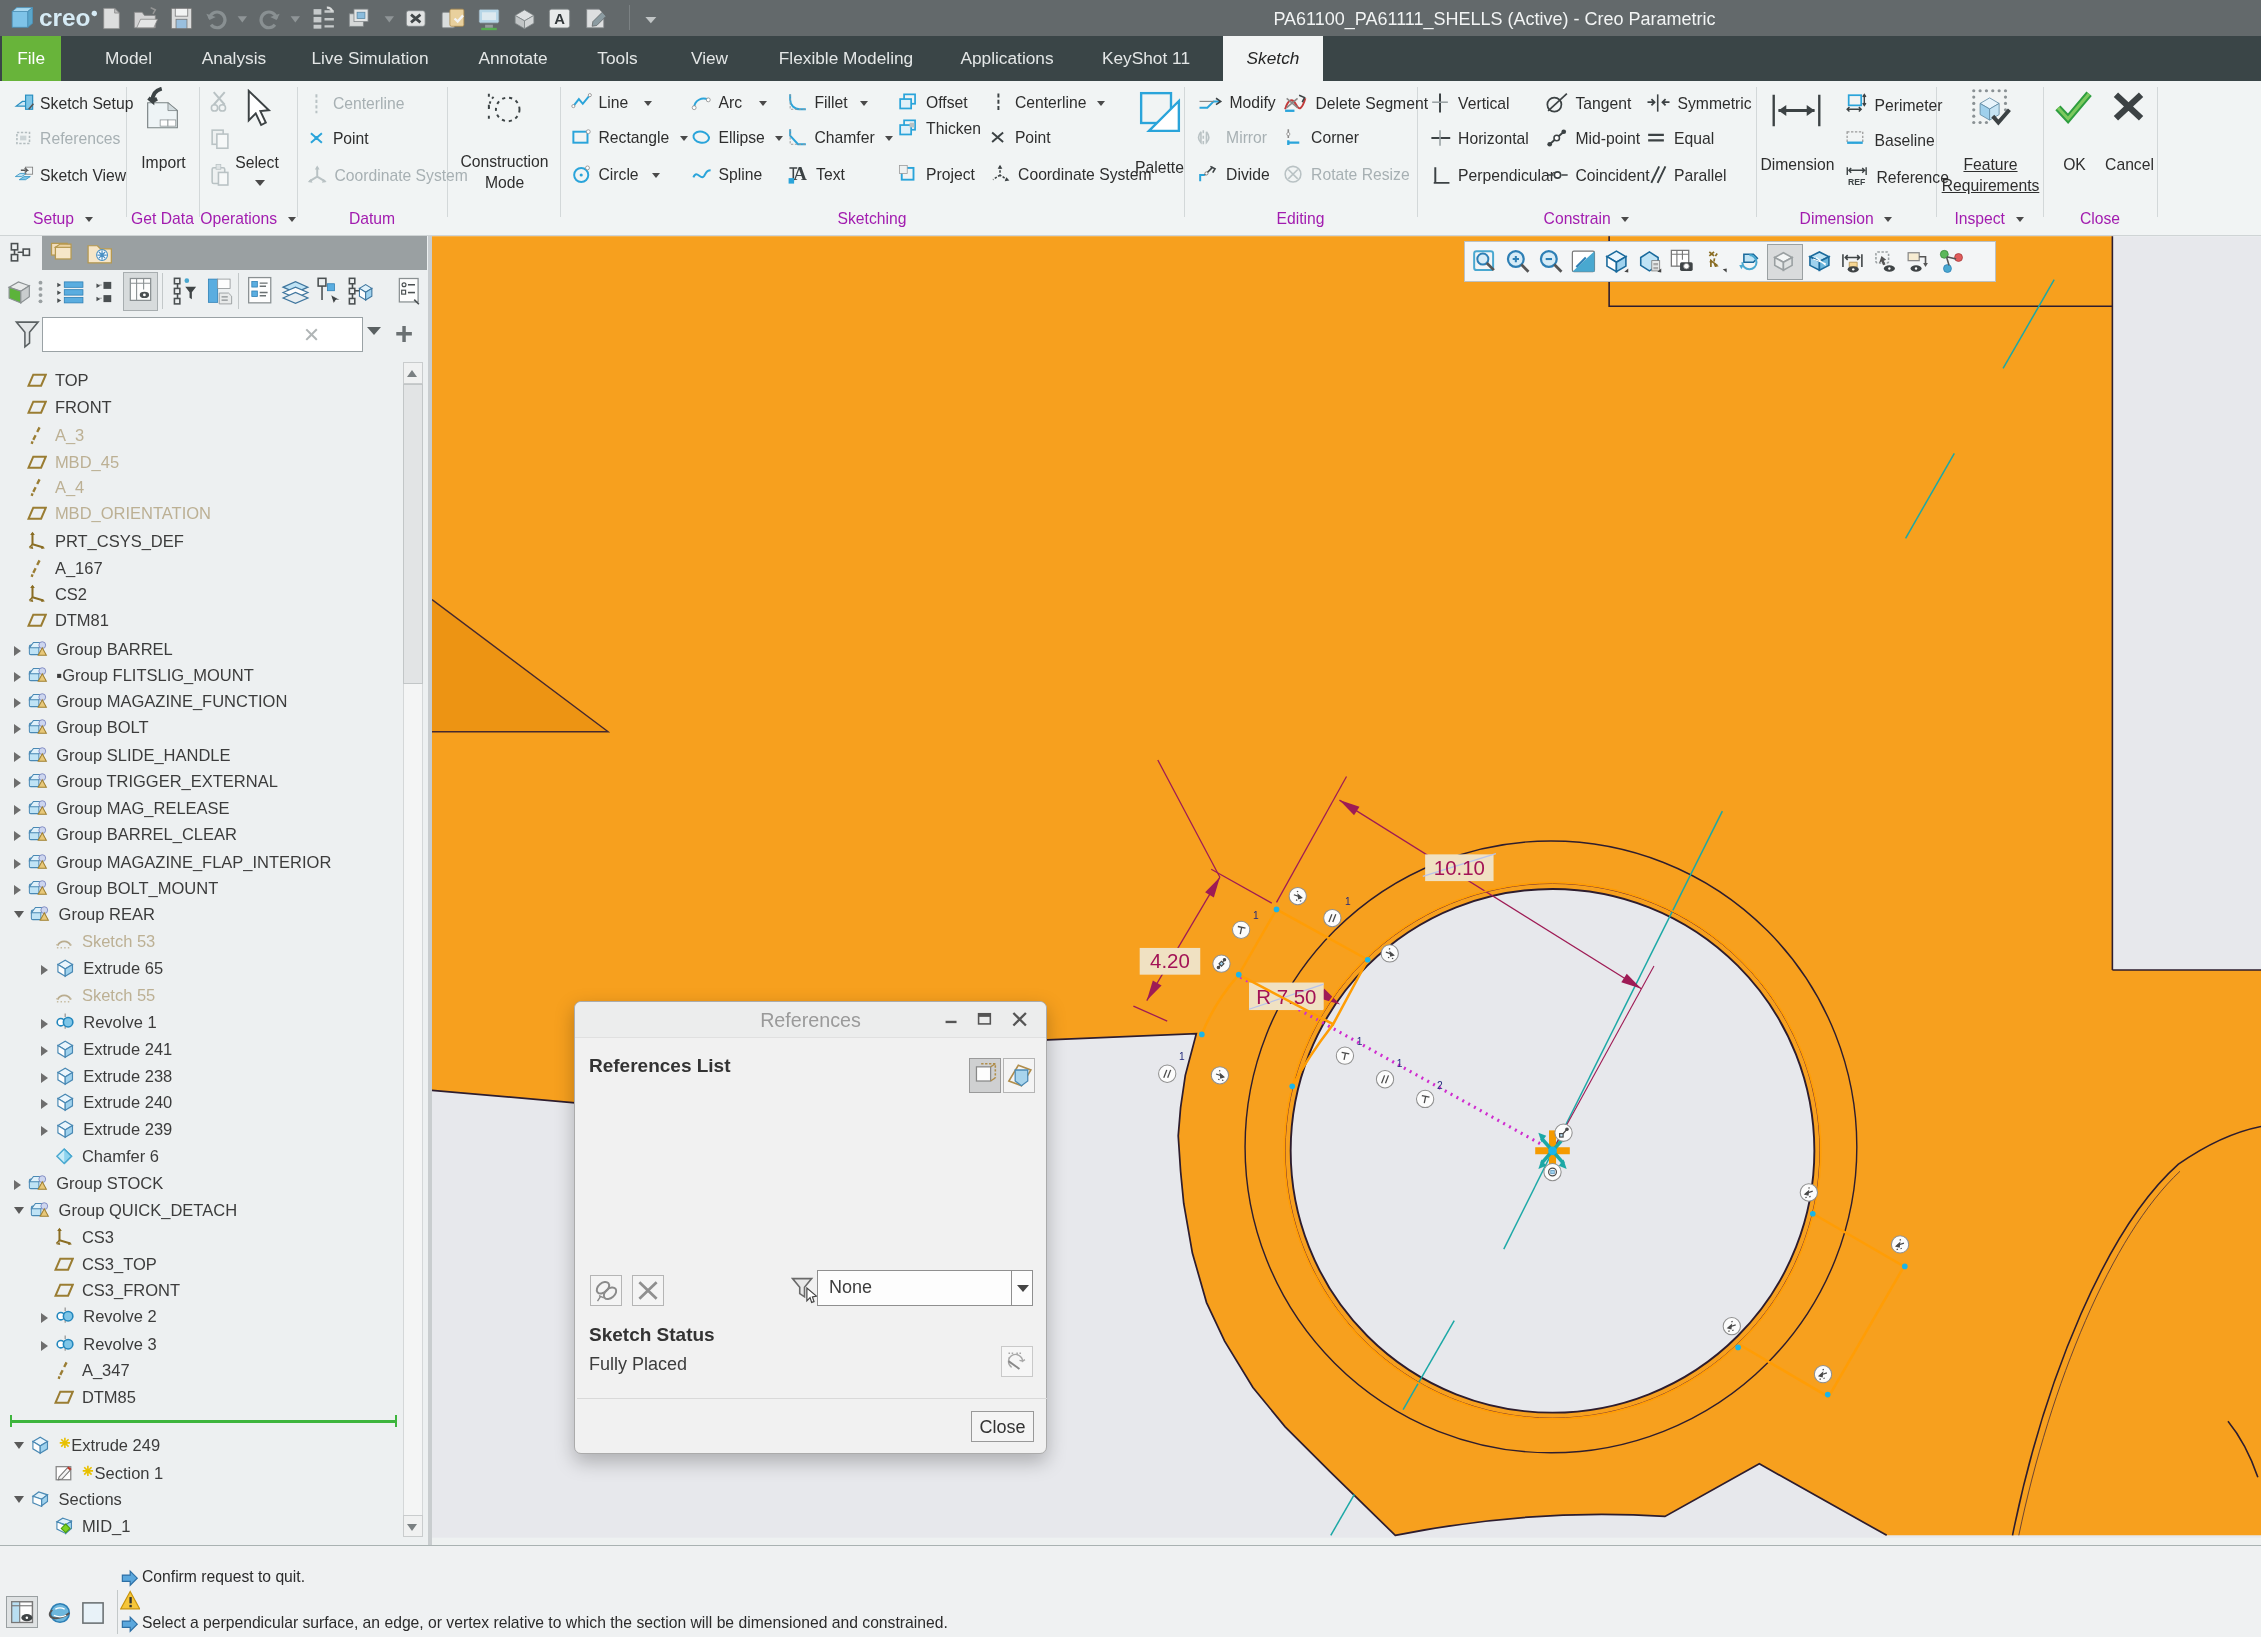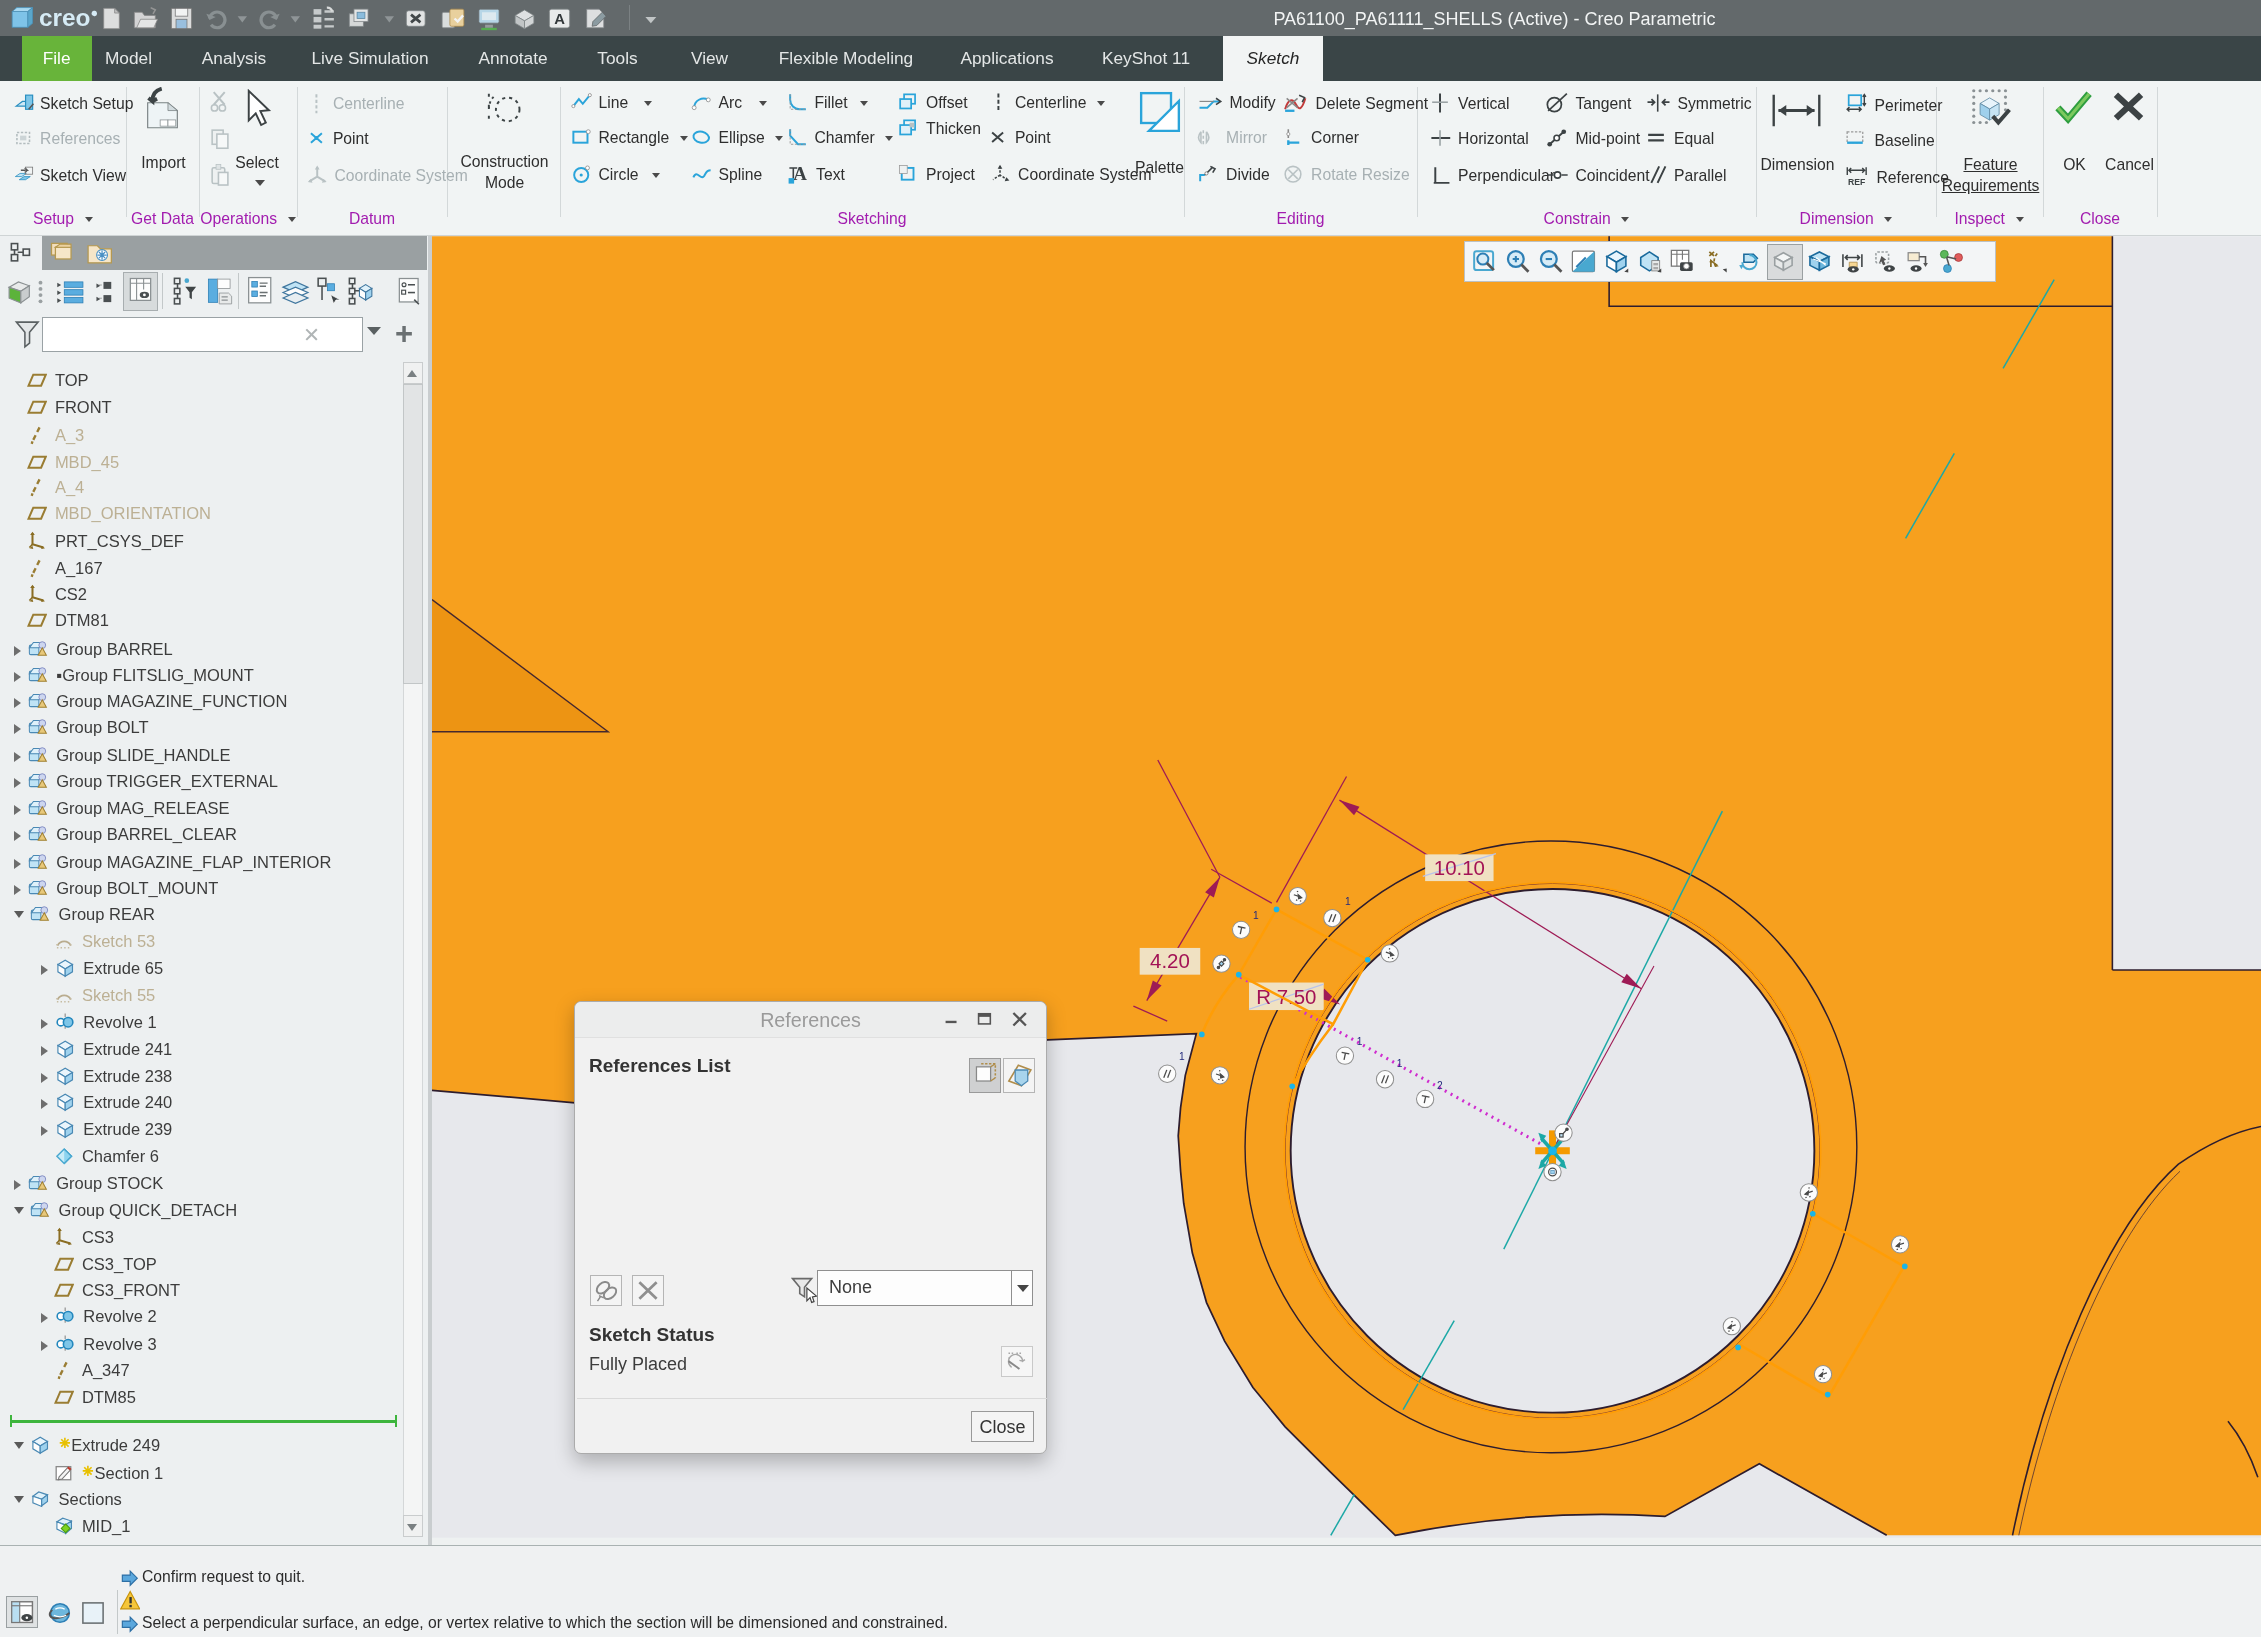--- a/index.html
+++ b/index.html
@@ -7,21 +7,21 @@
 body{font-family:"Liberation Sans",sans-serif;background:#fff;}
 #root{position:relative;width:2261px;height:1638px;overflow:hidden;background:#eef1f1;}
 .abs{position:absolute;}
 
 #titlebar{position:absolute;left:0;top:0;width:2261px;height:36px;background:#63696b;}
 #title-text{position:absolute;left:1180px;top:8.7px;width:629px;text-align:center;color:#f2f4f4;font-size:18px;}
 .qicon{position:absolute;top:6.3px;opacity:.92;}
 
 #tabbar{position:absolute;left:0;top:36px;width:2261px;height:45px;background:#3a4547;}
 .tab{position:absolute;top:0;height:45px;line-height:45px;color:#e4e7e7;font-size:17.3px;text-align:center;}
-#tab-file{left:1.6px;width:70px;background:#68b43a;color:#fff;margin-left:20px;}
+#tab-file{left:1.6px;width:59px;background:#68b43a;color:#fff;}
 #tab-sketch{left:1223px;width:100px;background:#f2f4f4;color:#252525;font-style:italic;}
 
 #ribbon{position:absolute;left:0;top:81px;width:2261px;height:155px;background:#f1f4f4;border-bottom:0.8px solid #cfd4d5;}
 .rsep{position:absolute;top:6.3px;height:130px;width:0.8px;background:#d3d8d9;}
 .rlbl{position:absolute;top:128px;height:20.4px;line-height:20.4px;font-size:15.7px;color:#a21caf;text-align:center;white-space:nowrap;}
 .rbtn{position:absolute;height:20.4px;line-height:20.4px;font-size:15.7px;color:#2e2e2e;white-space:nowrap;}
 .rbtn svg{vertical-align:-4.7px;margin-right:5.5px;}
 .gray{color:#a7b0b3;}
 .car{display:inline-block;margin-left:6.3px;width:0;height:0;border-left:4.7px solid transparent;border-right:4.7px solid transparent;border-top:5.5px solid #4a4a4a;vertical-align:1.6px;}
 

